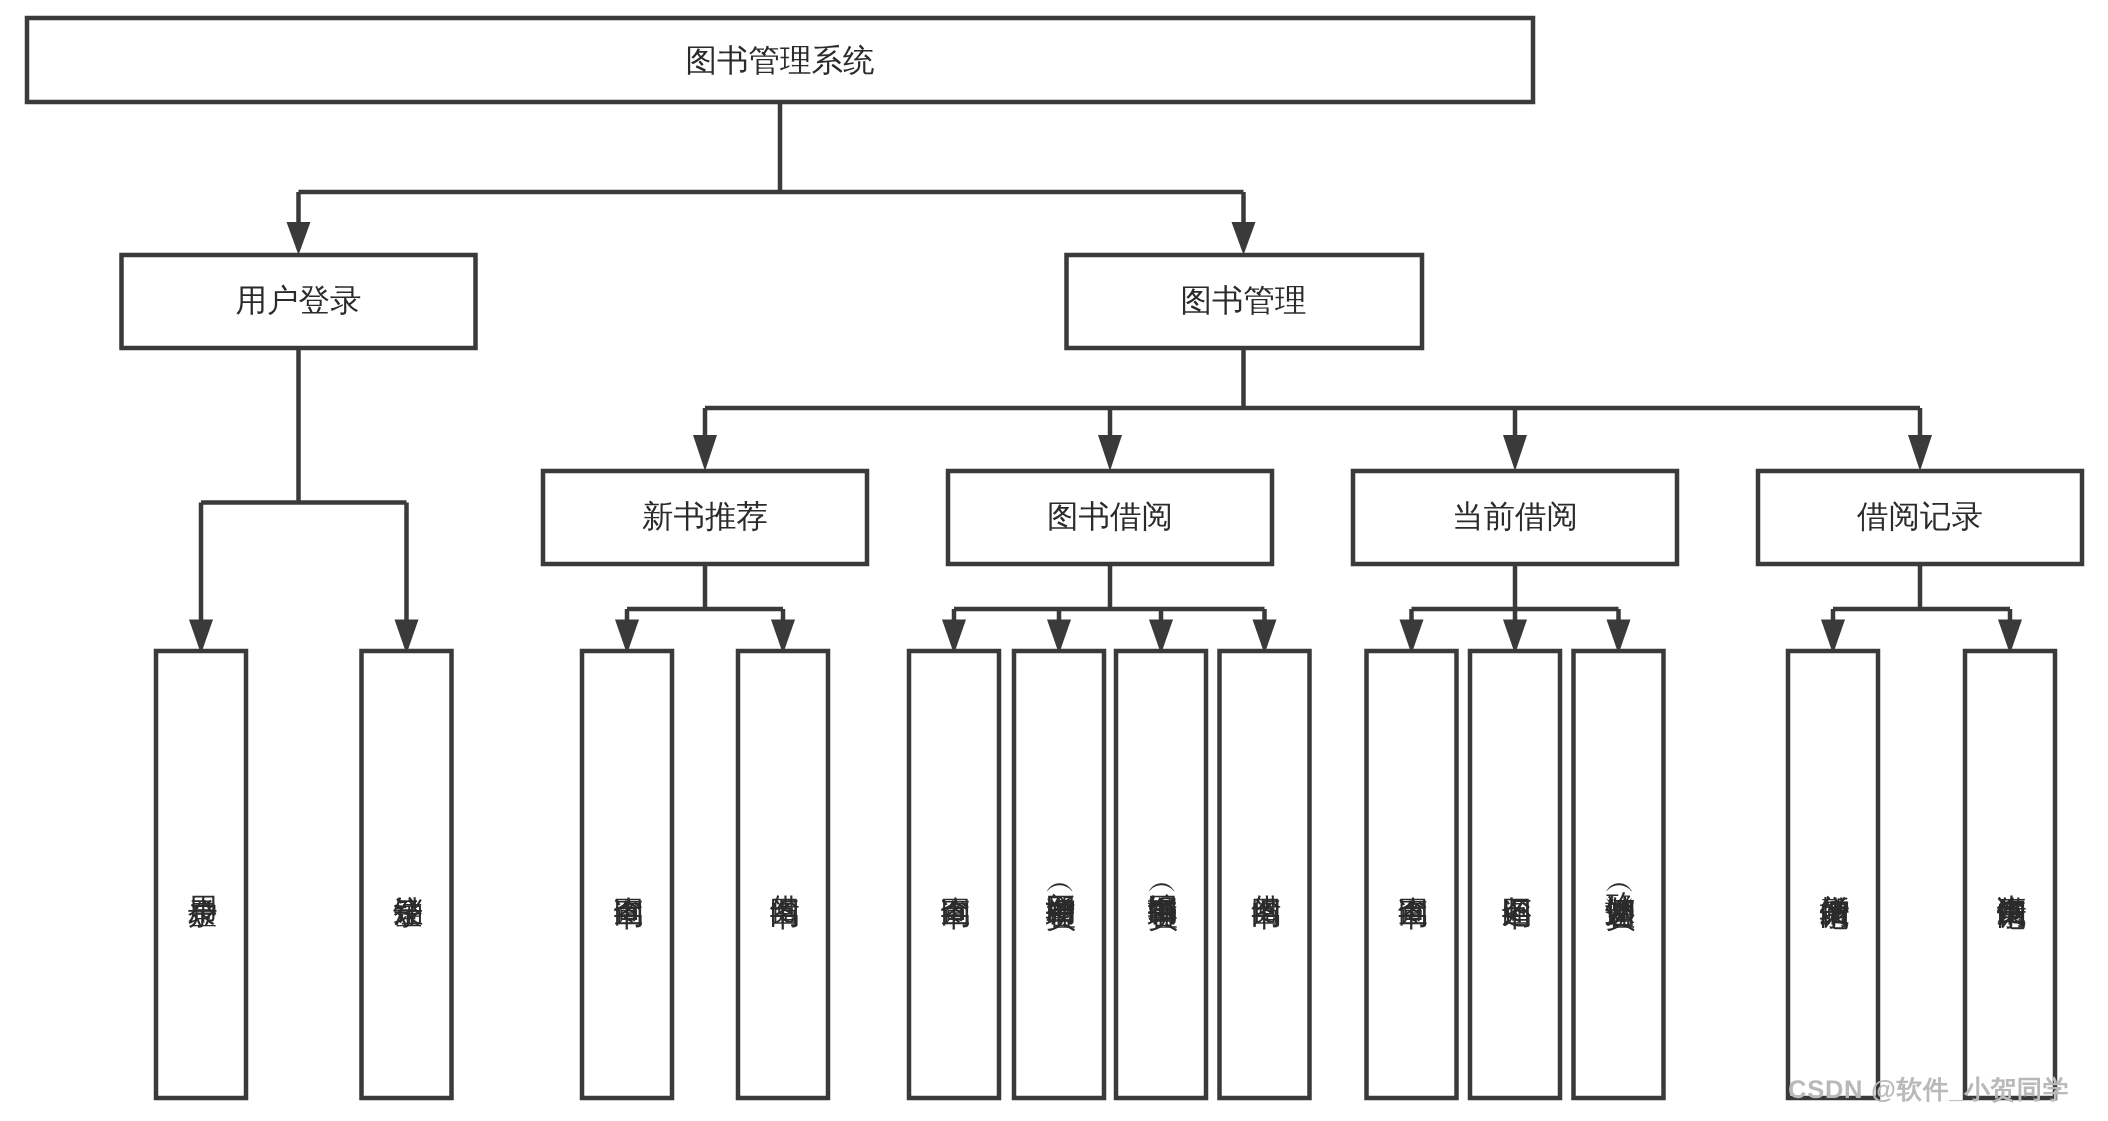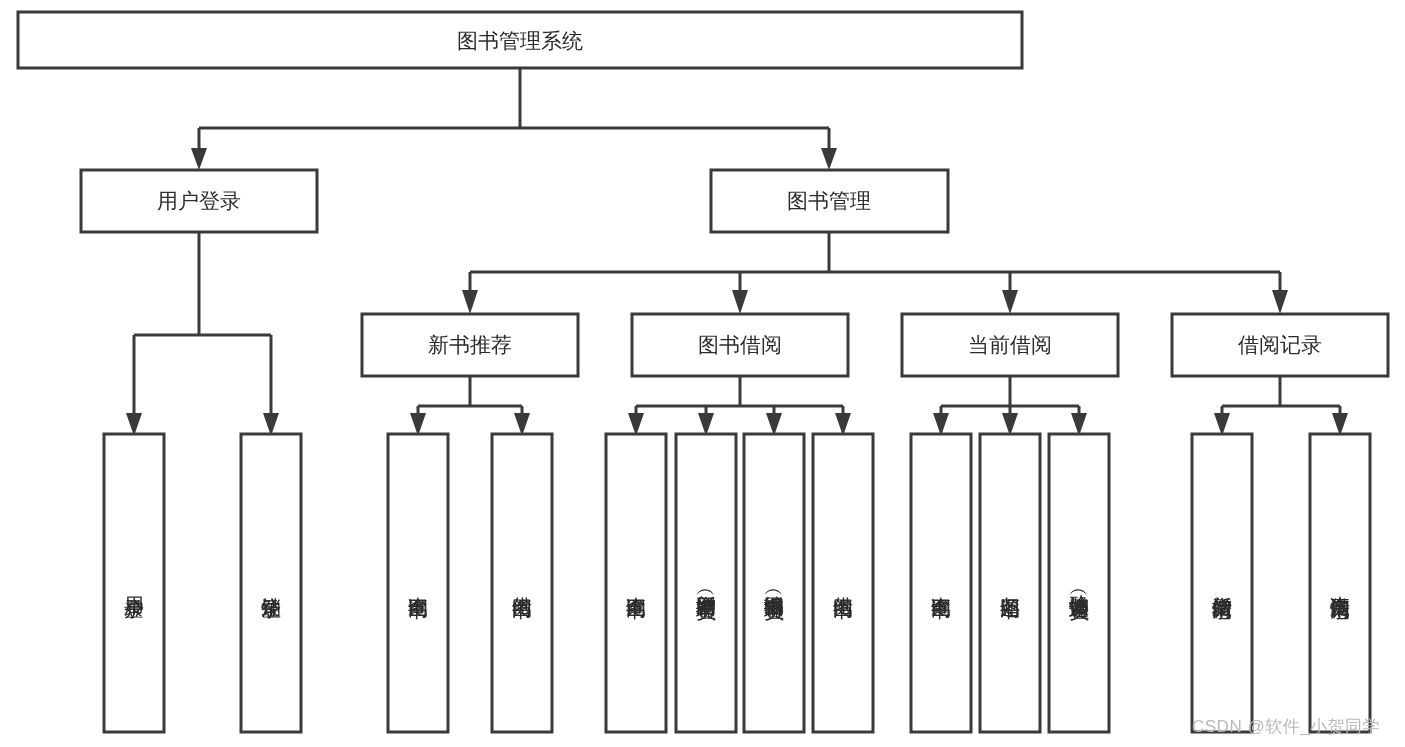--- a/index.html
+++ b/index.html
@@ -48,20 +48,21 @@
     dominant-baseline: middle;
   }
   .watermark-text {
     position: absolute;
     font-family: "Liberation Sans", "DejaVu Sans", sans-serif;
     font-size: 17px;
     color: #b9b9b9;
     white-space: nowrap;
     letter-spacing: 0.5px;
     pointer-events: none;
+    font-weight: bold;
   }
   .vlabel {
     position: absolute;
     display: flex;
     align-items: center;
     justify-content: center;
     writing-mode: vertical-rl;
     text-orientation: upright;
     font-family: "Liberation Sans", "DejaVu Sans", sans-serif;
     font-size: 20px;

